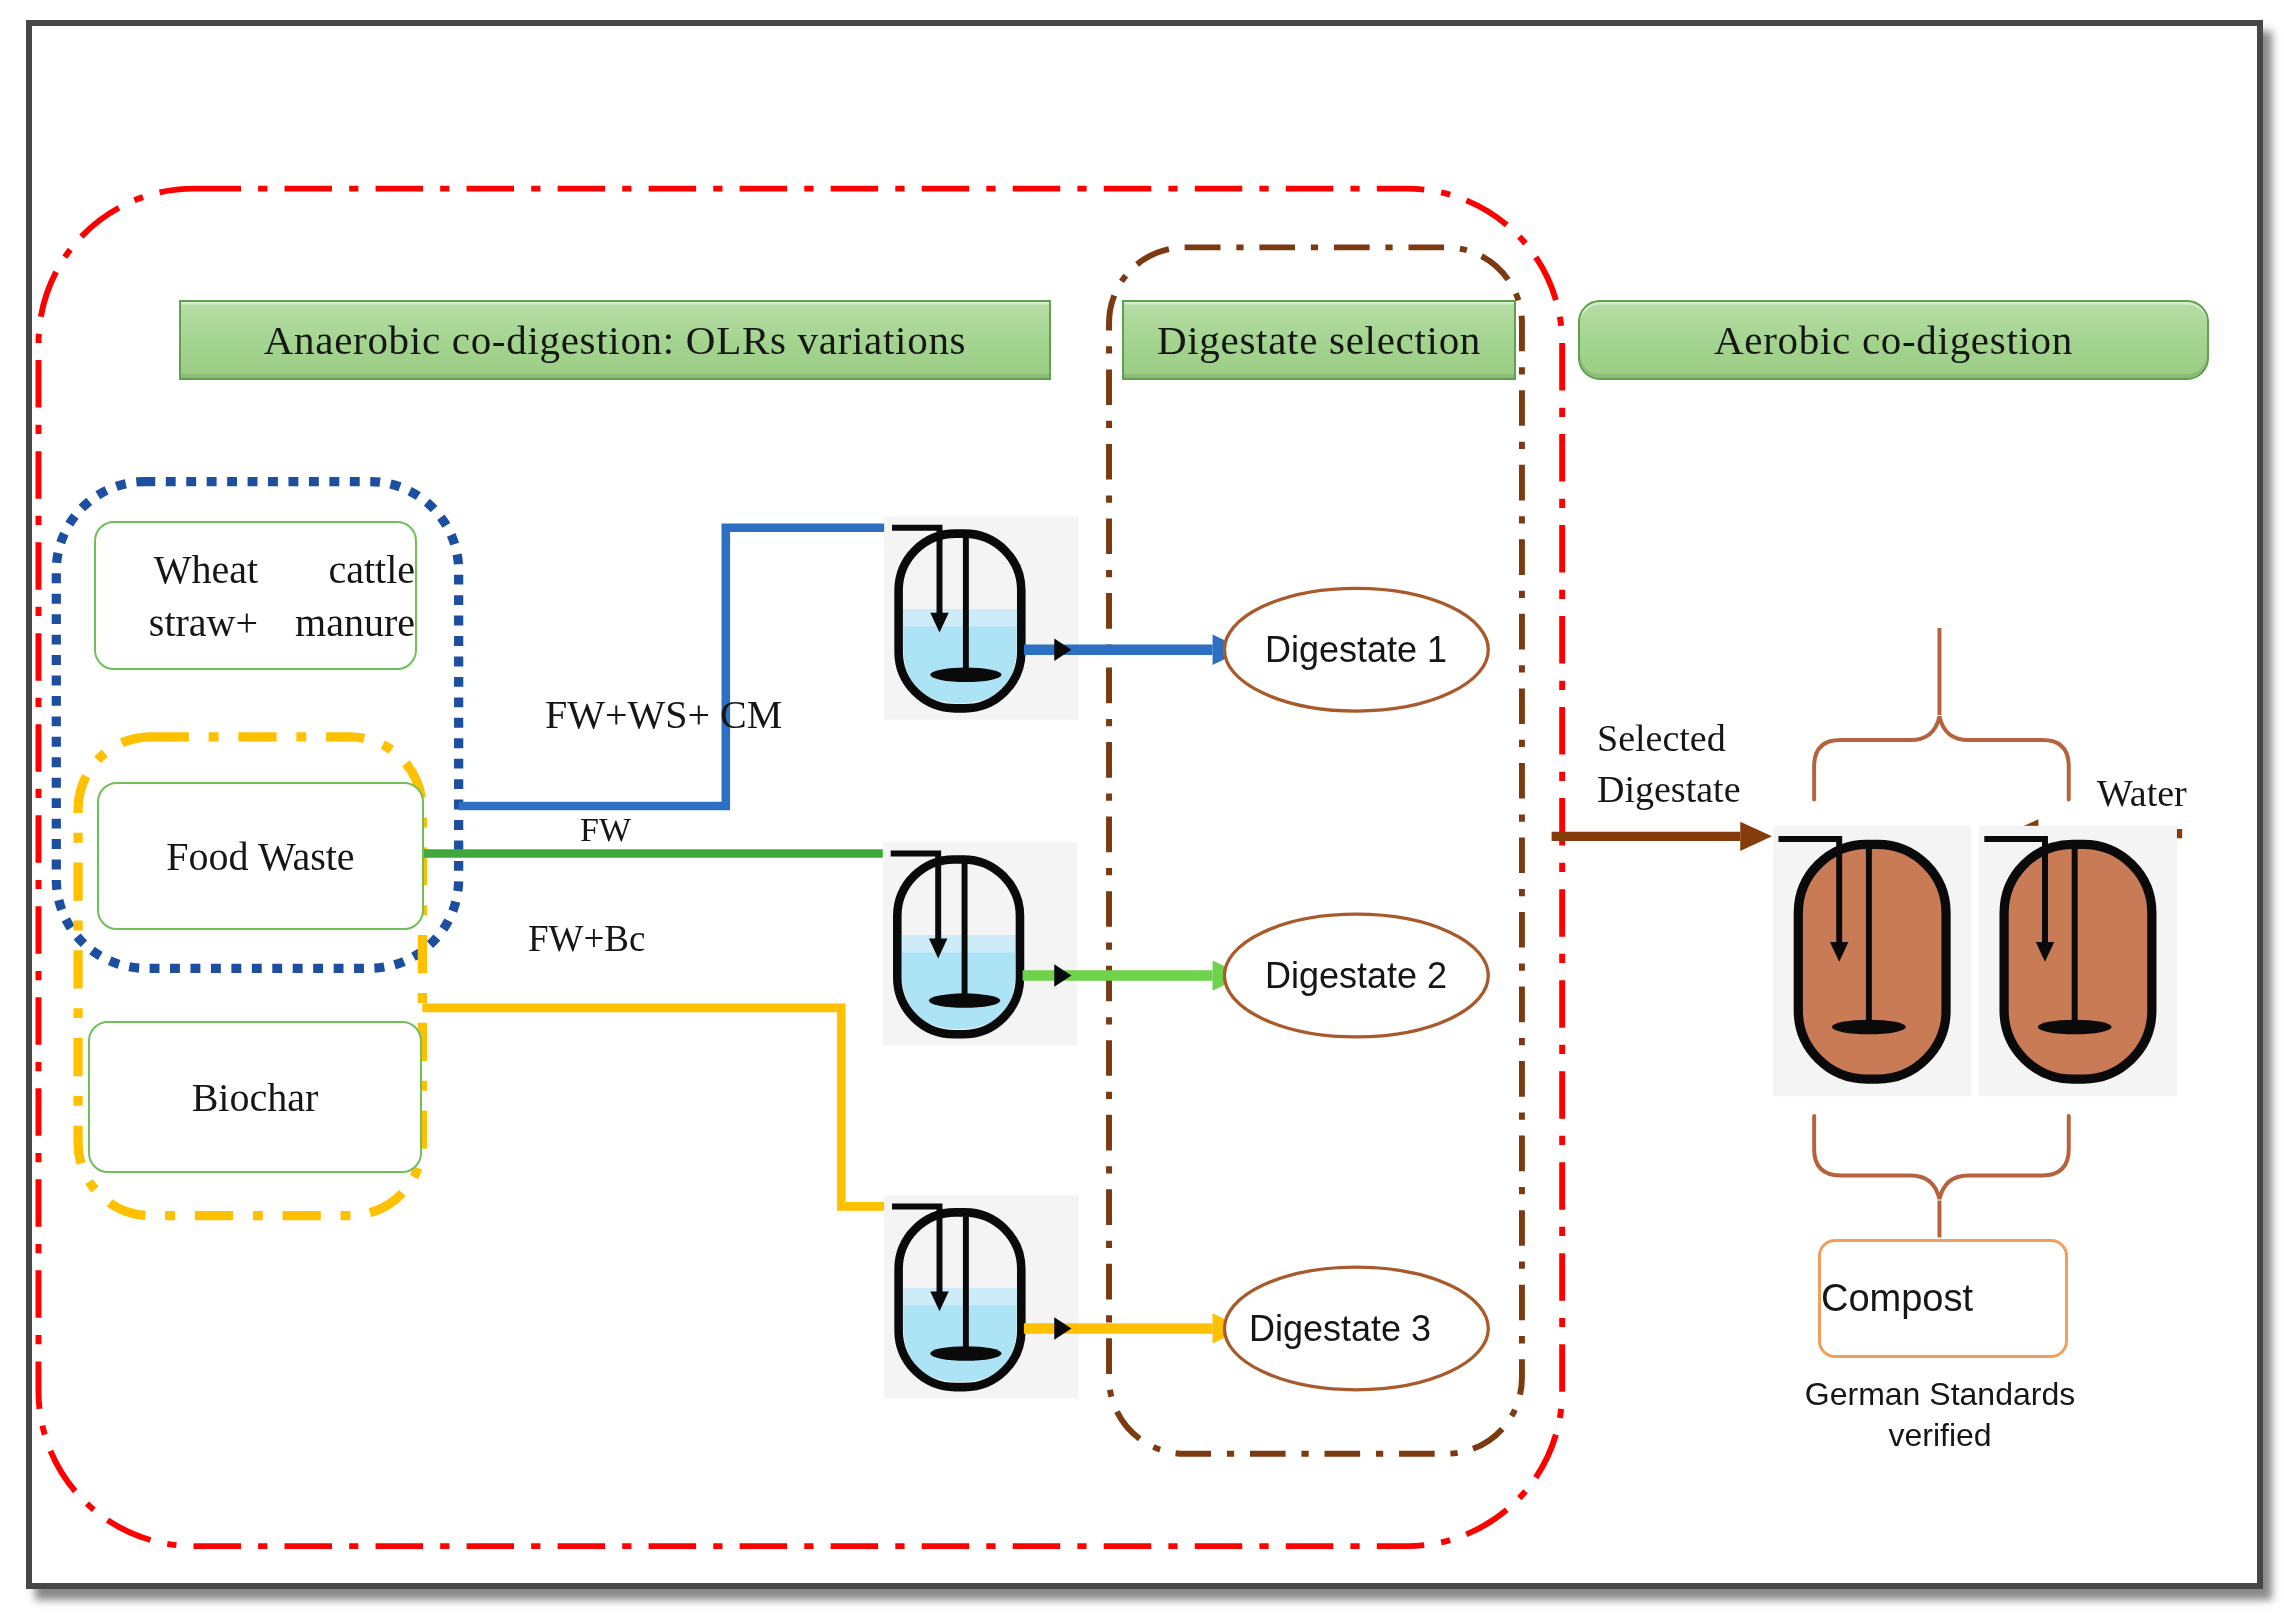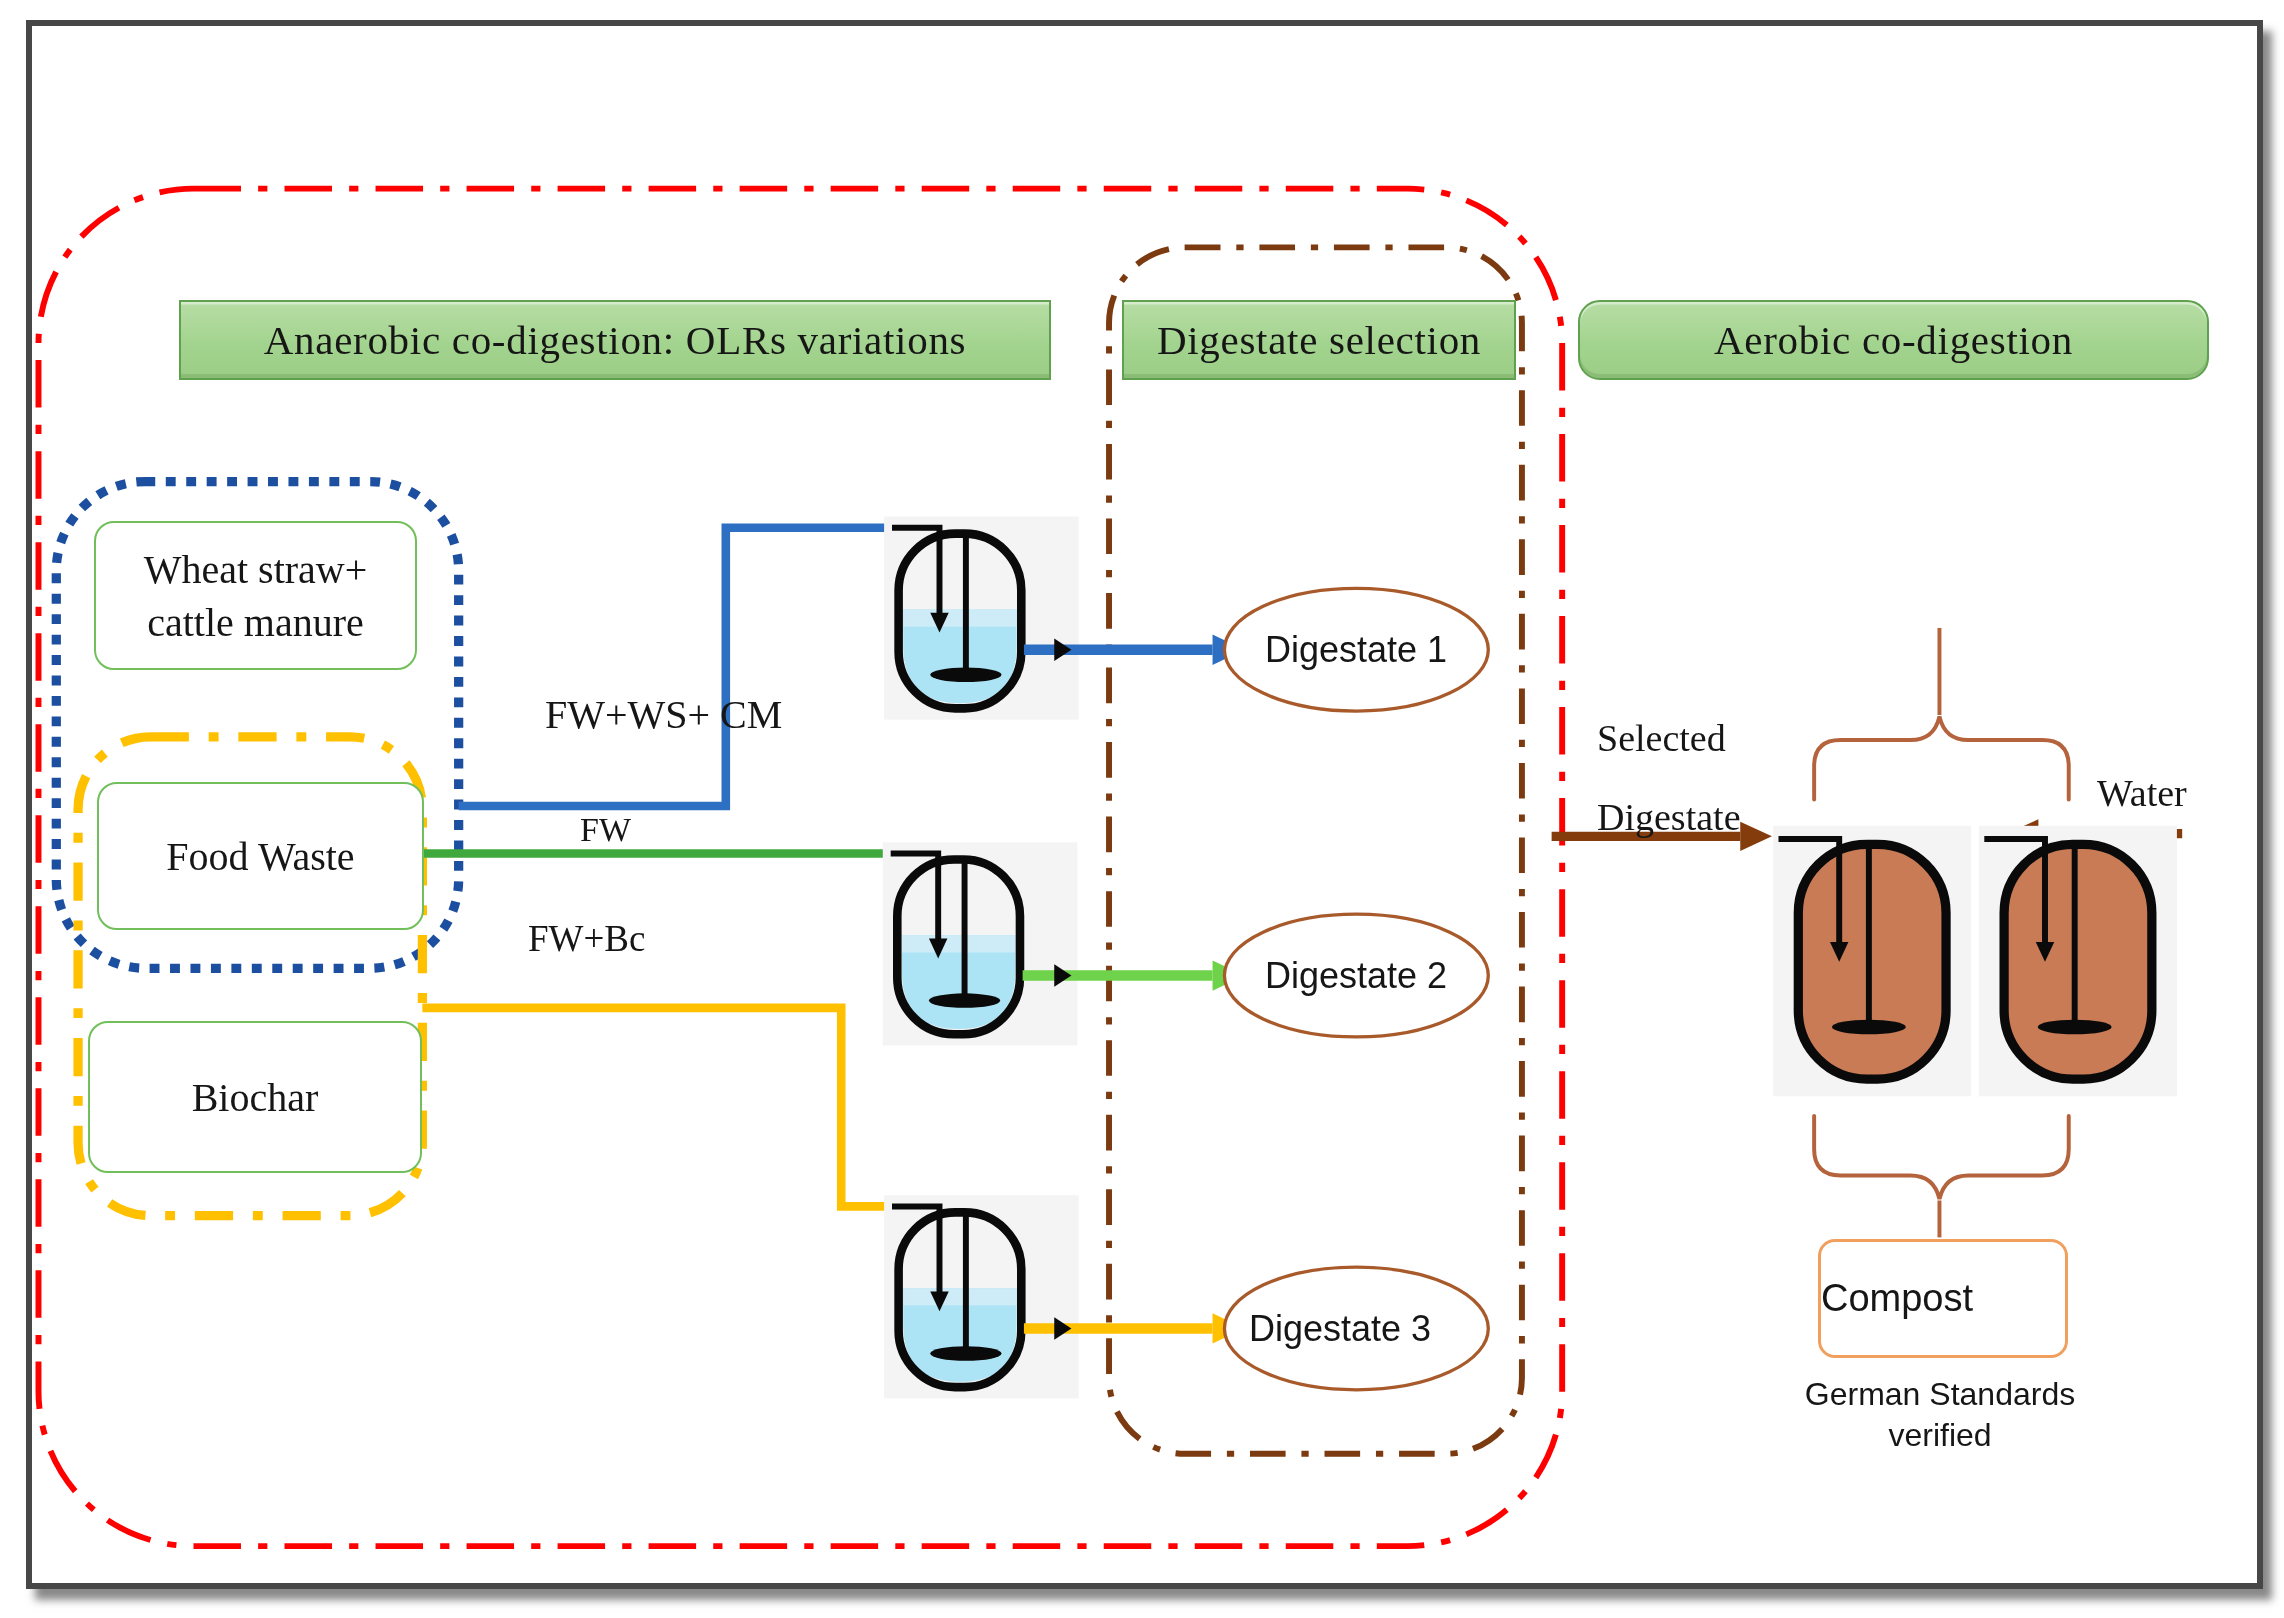--- a/index.html
+++ b/index.html
@@ -8,21 +8,21 @@
   .frame{position:absolute;left:26px;top:20px;width:2225px;height:1557px;
          border:6px solid var(--frame, #474747);background:transparent;
          box-shadow:9.2px 10.6px 8px rgba(40,40,40,.55);}
   svg.layer{position:absolute;left:0;top:0;}
   .abs{position:absolute;}
   .banner{display:flex;align-items:center;justify-content:center;text-align:center;
           font-size:41px;letter-spacing:0.7px;
           background:linear-gradient(180deg,var(--banner-fill-top,#b7dda5) 0%,var(--banner-fill-mid,#a3d48f) 55%,var(--banner-fill-bottom,#9bcd86) 100%);
           border:2px solid var(--banner-border,#5fa14e);
           box-shadow:inset 0 2.6px 0 rgba(255,255,255,.45), inset 0 -4px 0 rgba(90,140,70,.25);}
-  .gbox{display:flex;flex-direction:column;align-items:center;justify-content:center;text-align:right;
+  .gbox{display:flex;align-items:center;justify-content:center;text-align:right;
         background:#fff;border:2px solid var(--green-box-border,#70bf5a);border-radius:20px;font-size:40px;line-height:53px;}
   .feedbox{border-width:2.6px;border-radius:18.5px;font-family:"Liberation Sans","DejaVu Sans",sans-serif;font-size:37px;}
   .compost{display:flex;align-items:center;justify-content:flex-start;background:#fff;
            border:3.3px solid var(--compost-border,#f0a05c);border-radius:17px;
            font-family:"Liberation Sans","DejaVu Sans",sans-serif;font-size:38px;}
   .flowlab{font-size:38px;white-space:nowrap;}
   .ell-lab{display:flex;align-items:center;justify-content:center;text-align:center;
            font-family:"Liberation Sans","DejaVu Sans",sans-serif;font-size:36px;white-space:nowrap;}
   .sans{font-family:"Liberation Sans","DejaVu Sans",sans-serif;}
   .center{text-align:center;}
@@ -122,21 +122,21 @@
   <div class="abs flowlab" style="left:545px;top:691px;font-size:40px;">FW+WS+ CM</div>
   <div class="abs flowlab" style="left:580px;top:811px;font-size:34px;">FW</div>
   <div class="abs flowlab" style="left:528px;top:917px;font-size:37px;">FW+Bc</div>
 
   <div class="abs ell-lab" style="left:1224px;top:626px;width:264px;height:48px;">Digestate 1</div>
   <div class="abs ell-lab" style="left:1224px;top:952px;width:264px;height:48px;">Digestate 2</div>
   <div class="abs ell-lab" style="left:1224px;top:1305px;width:232px;height:48px;">Digestate 3</div>
 
   <div class="abs" style="left:1597px;top:713px;font-size:38px;line-height:51px;">
     <span style="display:block;">Selected</span>
-    <span style="display:block;margin-top:28px;">Digestate</span>
+    <span style="display:block;">Digestate</span>
   </div>
   <div class="abs flowlab" style="left:2097px;top:771px;font-size:38px;">Water</div>
   <div class="abs compost" style="left:1818px;top:1239px;width:244px;height:113px;">
     <span>Compost</span>
   </div>
   <div class="abs sans center" style="left:1775px;top:1374px;width:330px;font-size:32px;line-height:41px;">
     <span style="display:block;">German Standards</span>
     <span style="display:block;">verified</span>
   </div>
 </div>

